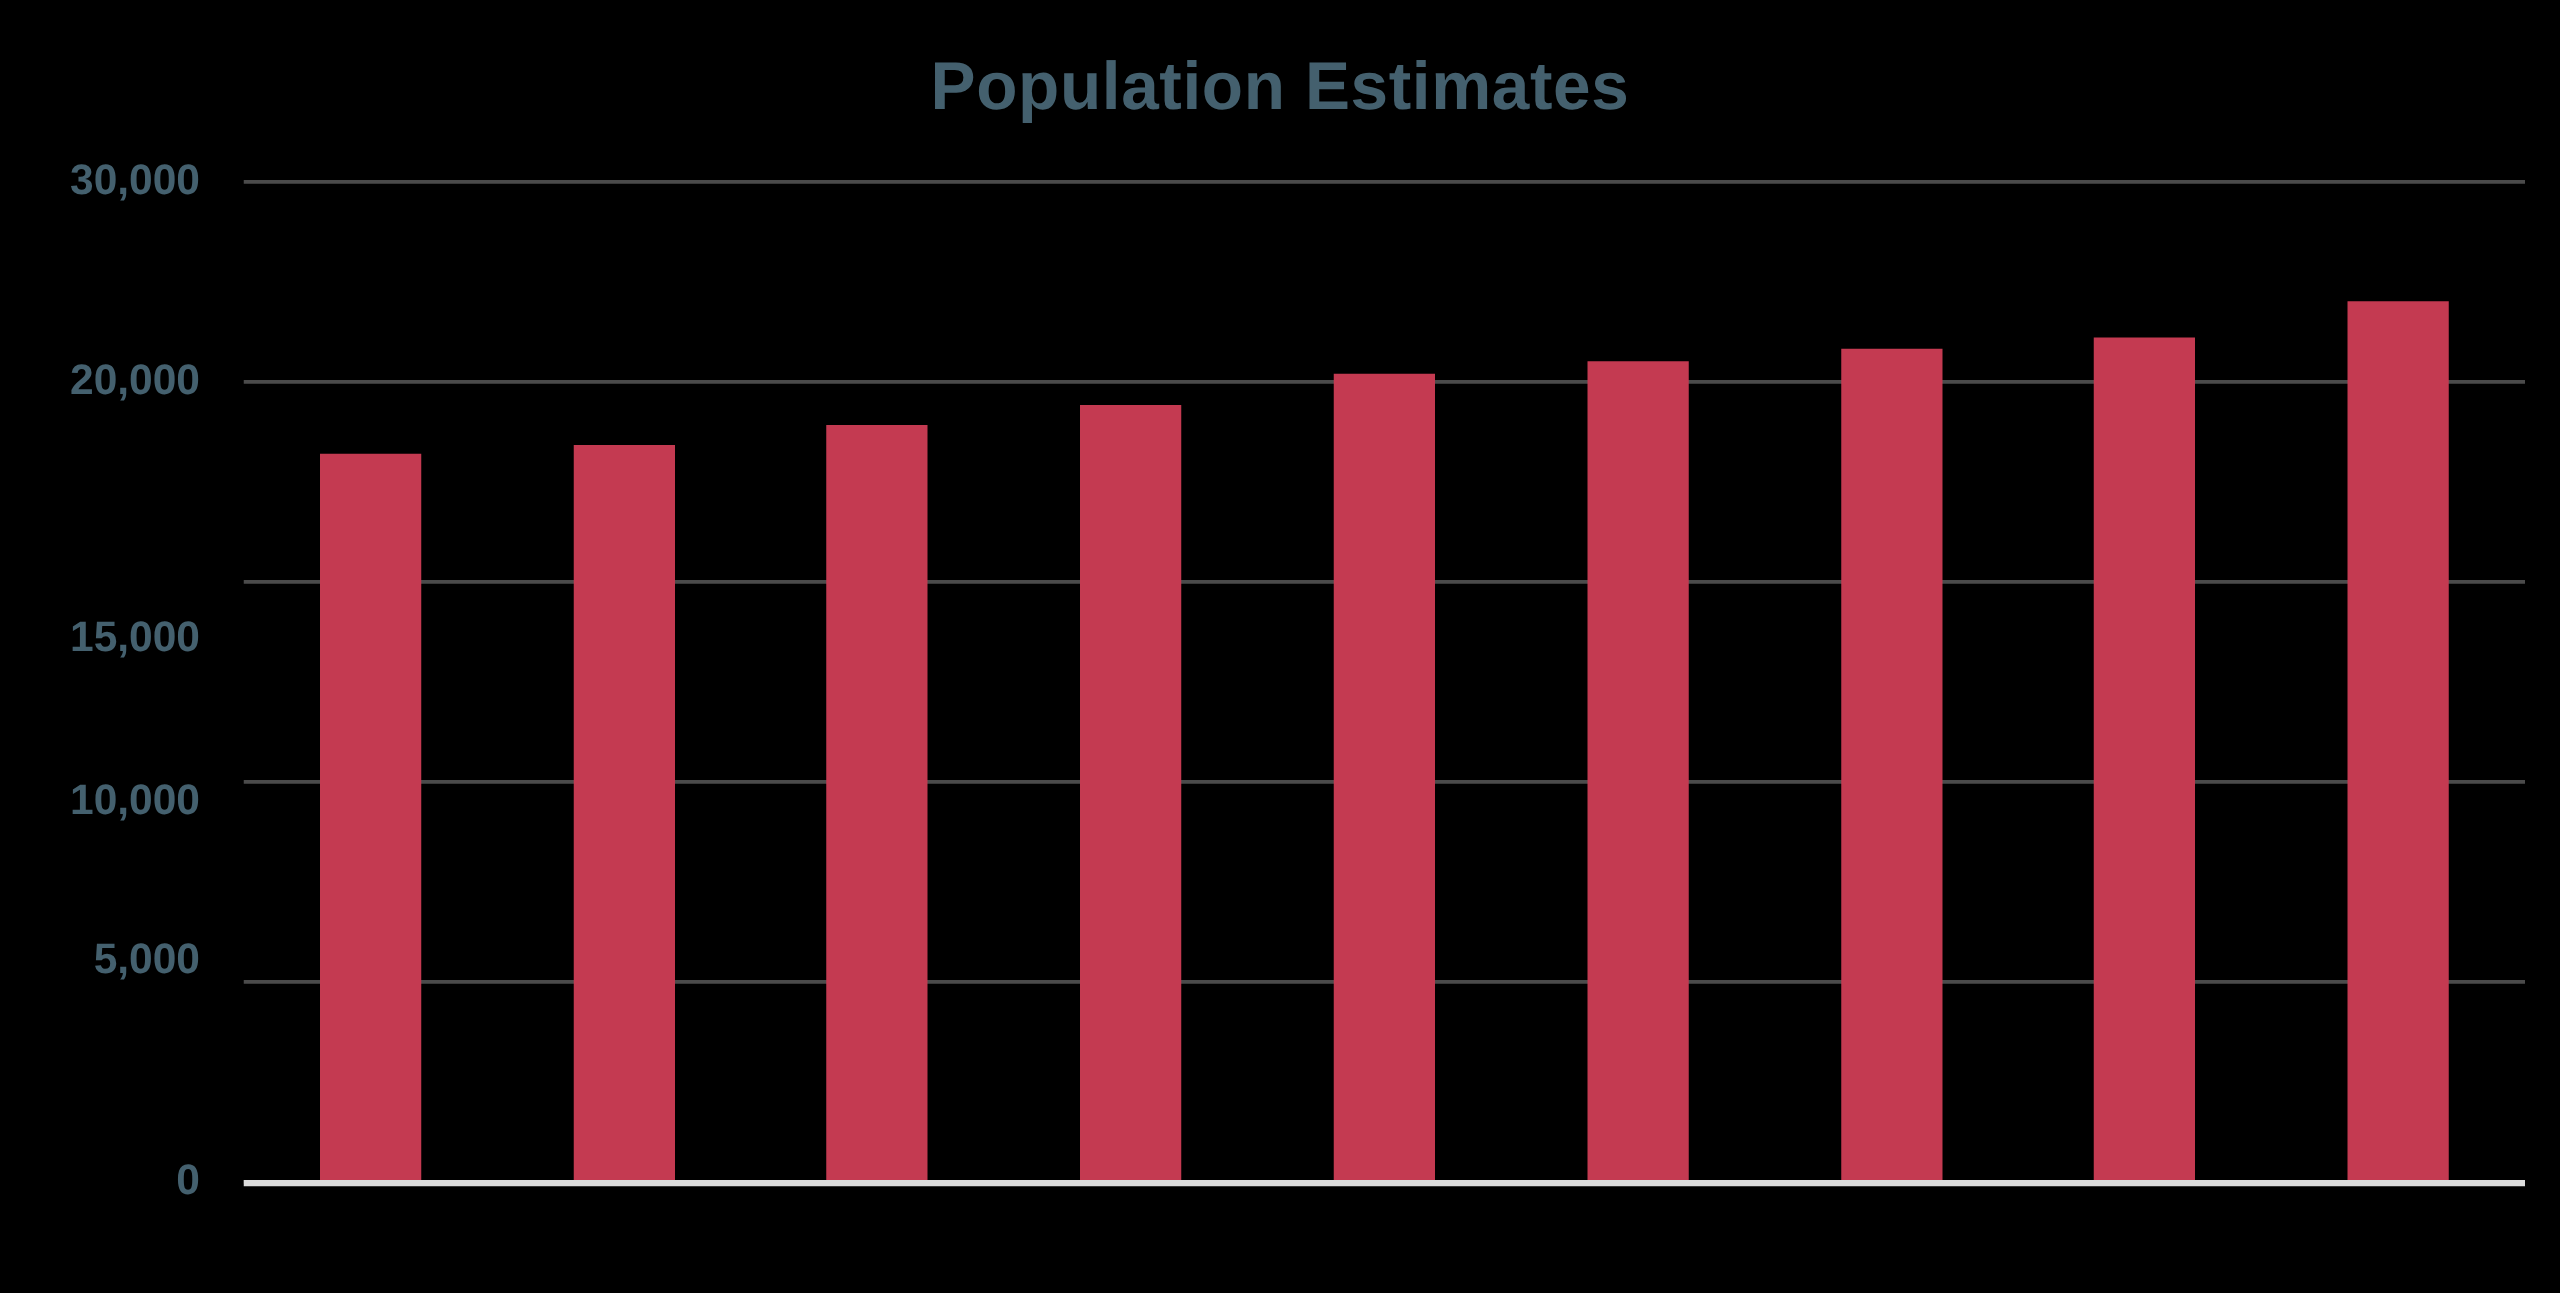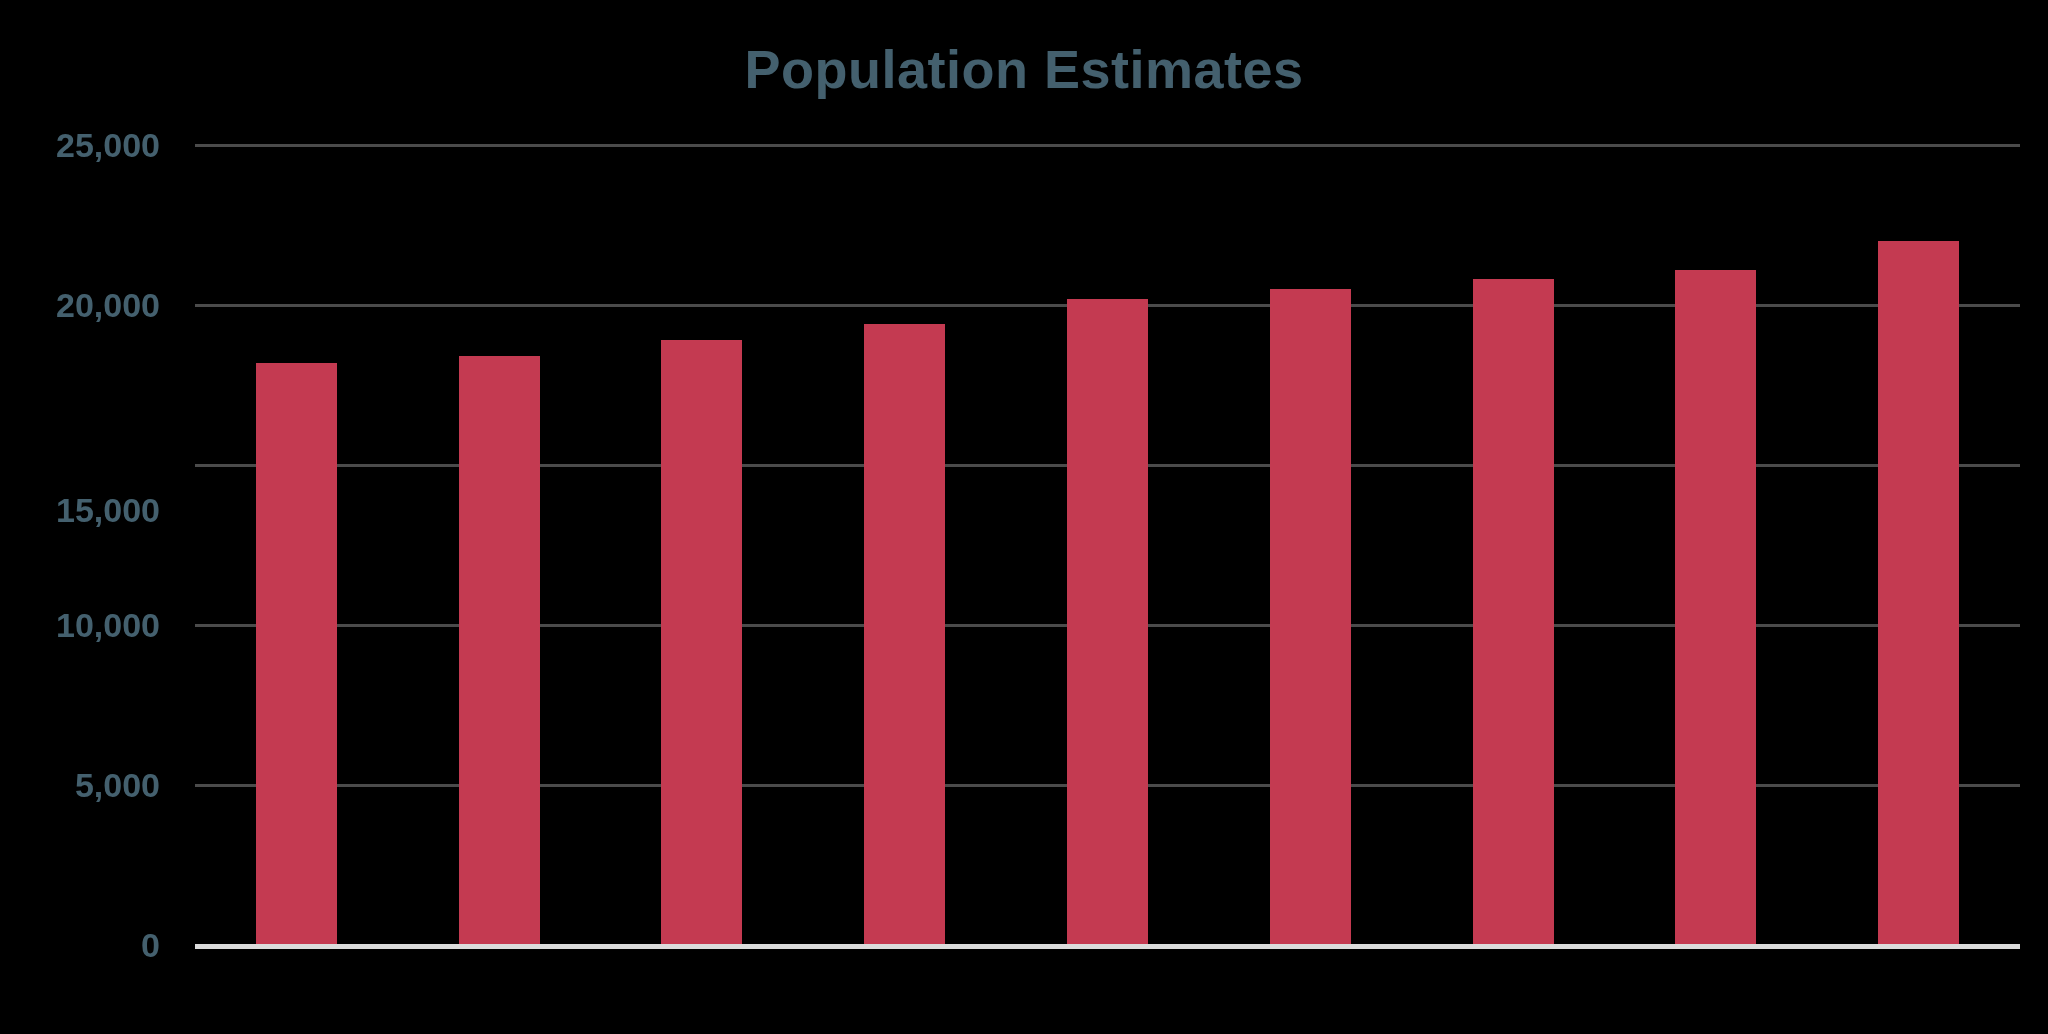--- a/index.html
+++ b/index.html
@@ -132,25 +132,25 @@
 </style>
 </head>
 <body>
 
 <div id="chart-root">
 
   <div class="chart-title">Population Estimates</div>
 
   <div class="y-ticks">
     <div class="y-tick" style="top: 800px;">0</div>
-    <div class="y-tick" style="top: 640px;">5,000</div>
-    <div class="y-tick" style="top: 480px;">10,000</div>
+    <div class="y-tick" style="top: 623px;">5,000</div>
+    <div class="y-tick" style="top: 496px;">10,000</div>
     <div class="y-tick" style="top: 320px; margin-top: 45px;">15,000</div>
     <div class="y-tick" style="top: 160px;">20,000</div>
-    <div class="y-tick" style="top: 0px;">25,000</div>
+    <div class="y-tick" style="top: 0px;">30,000</div>
   </div>
 
   <div class="plot-area">
     <div class="gridlines">
       <div class="gridline" style="top: 798.5px;"></div>
       <div class="gridline" style="top: 638.5px;"></div>
       <div class="gridline" style="top: 478.5px;"></div>
       <div class="gridline" style="top: 318.5px;"></div>
       <div class="gridline" style="top: 158.5px;"></div>
       <div class="gridline" style="top: -1.5px;"></div>

